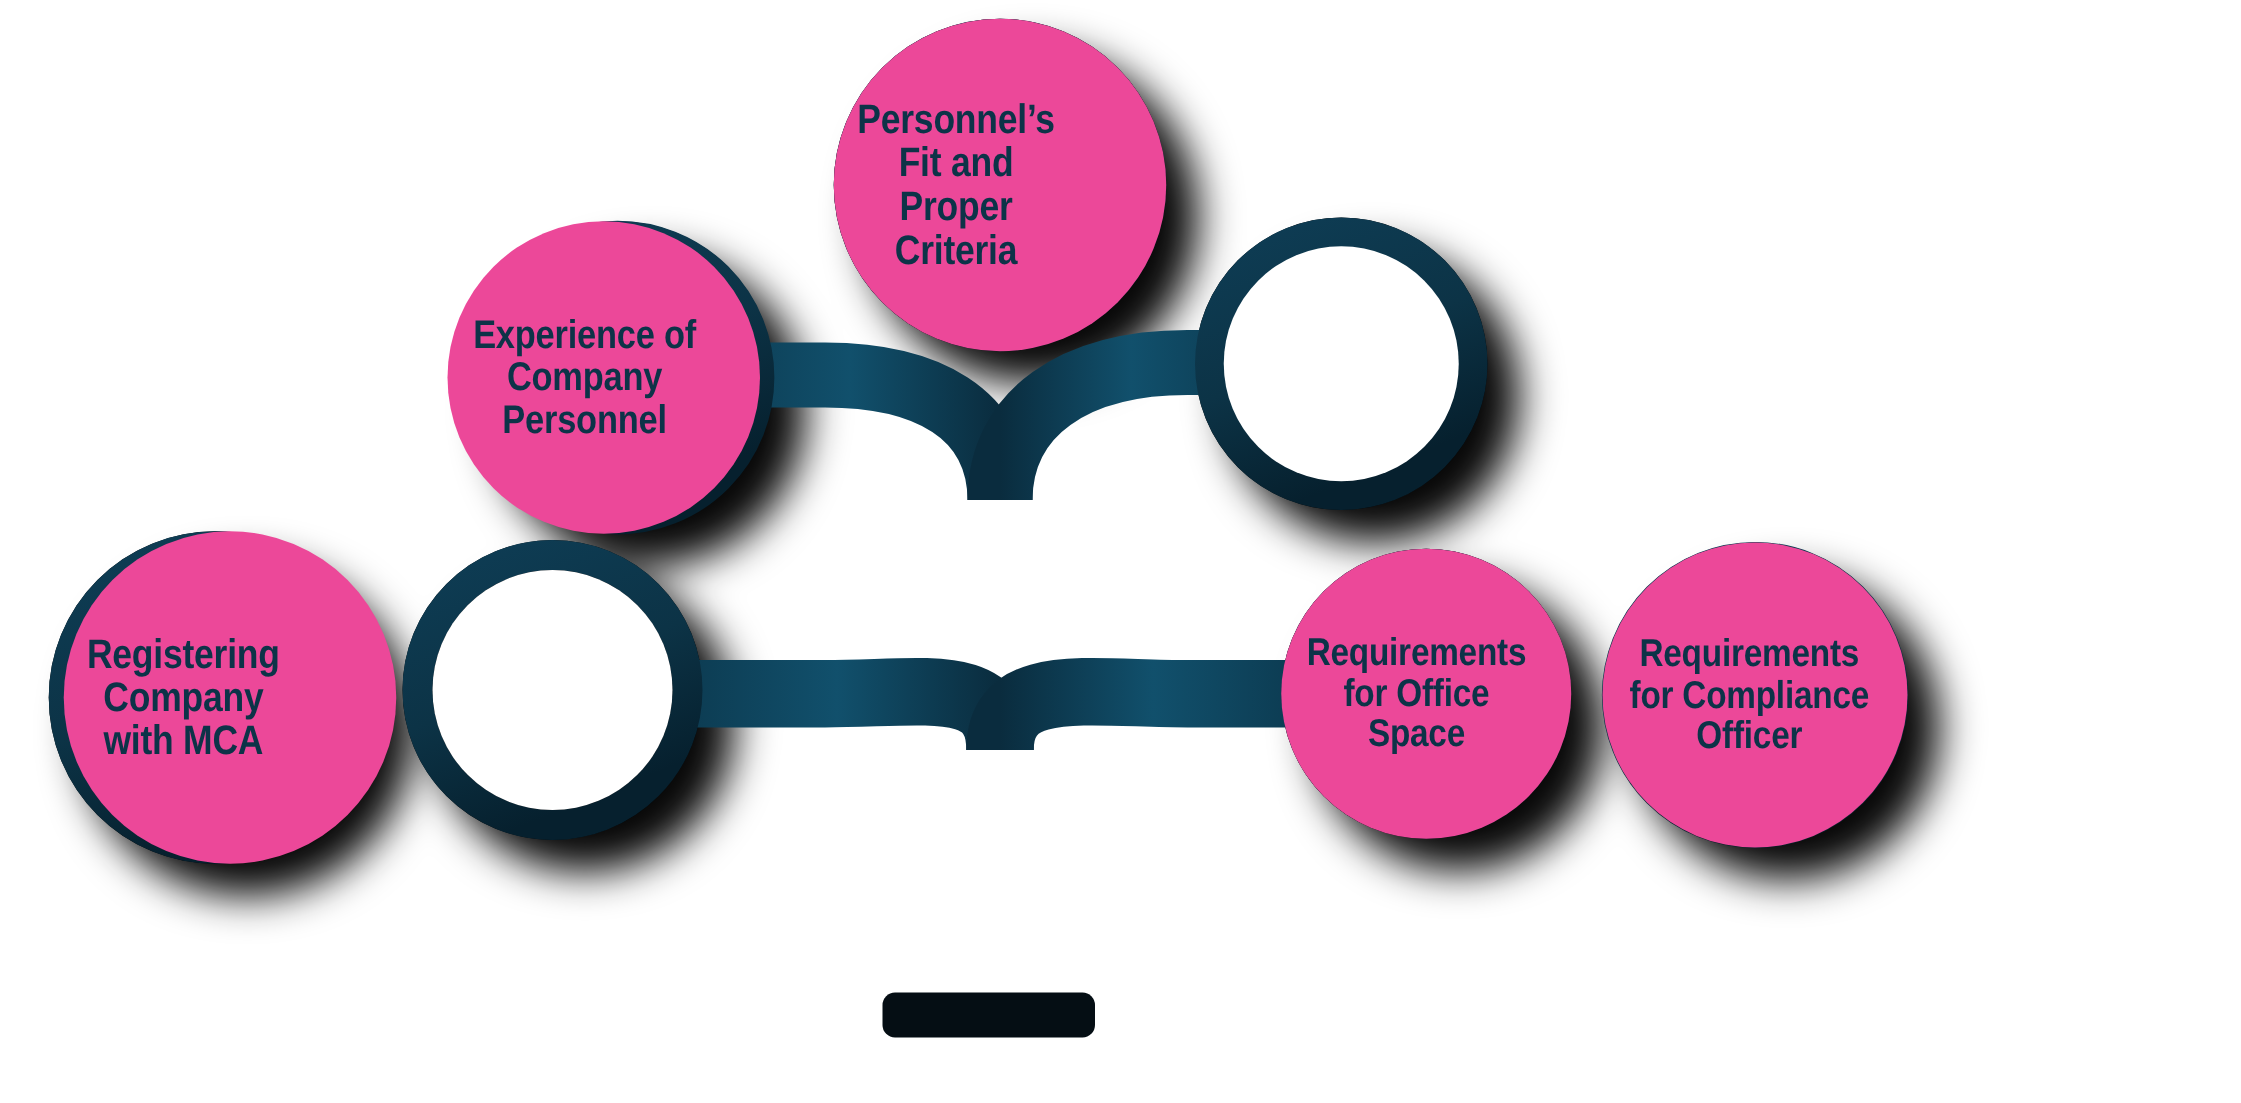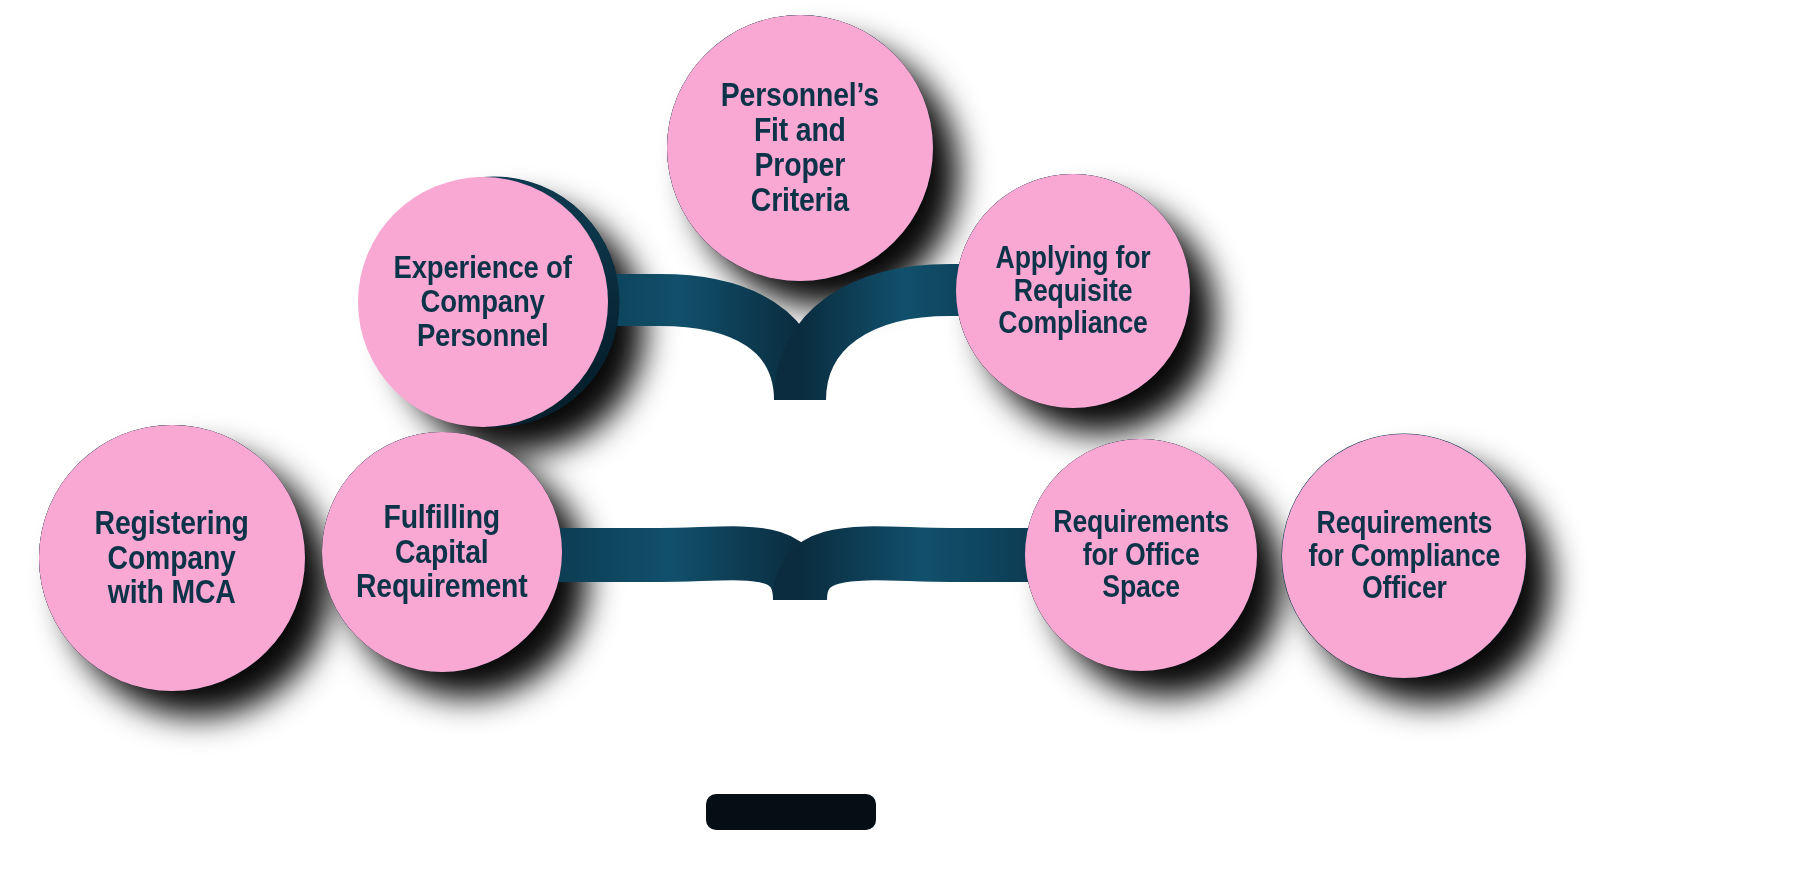--- a/index.html
+++ b/index.html
@@ -25,22 +25,21 @@
     top: 0;
     width: 1793px;
     height: 882px;
   }
   .node {
     position: absolute;
     border-radius: 50%;
     box-sizing: border-box;
     display: flex;
     align-items: center;
-    justify-content: center;
-    background: #f9a8d4;
+    background: #ec4899;
     z-index: 5;
   }
   .node-label {
     color: #0d3348;
     font-family: "Liberation Sans Narrow", "Liberation Sans", sans-serif;
     font-weight: bold;
     text-align: center;
     line-height: 1.06;
     letter-spacing: -0.2px;
     transform: scaleX(0.86);
@@ -126,50 +125,40 @@
       <circle cx="800" cy="148" r="108" fill="#ffffff"></circle>
       <circle cx="1073" cy="291" r="94" fill="#ffffff"></circle>
       <circle cx="494" cy="302" r="101" fill="#ffffff"></circle>
       <circle cx="172" cy="558" r="108" fill="#ffffff"></circle>
       <circle cx="442" cy="552" r="96" fill="#ffffff"></circle>
       <circle cx="1141" cy="555" r="93" fill="#ffffff"></circle>
       <circle cx="1404" cy="556" r="98" fill="#ffffff"></circle>
     </g>
   </svg>
 
-  <div class="node" style="left:39px; top:425px; width:266px; height:266px;">
+  <div class="node" style="left:51px; top:425px; width:266px; height:266px;">
     <div class="node-label" style="font-size:33px;">Registering
 Company
 with MCA</div>
   </div>
 
-  <div class="node" style="left:322px; top:432px; width:240px; height:240px;">
-    <div class="node-label" style="font-size:33px;">Fulfilling
-Capital
-Requirement</div>
-  </div>
 
   <div class="node" style="left:358px; top:177px; width:250px; height:250px;">
     <div class="node-label" style="font-size:32px;">Experience of
 Company
 Personnel</div>
   </div>
 
   <div class="node" style="left:667px; top:15px; width:266px; height:266px;">
     <div class="node-label" style="font-size:33px;">Personnel’s
 Fit and
 Proper
 Criteria</div>
   </div>
 
-  <div class="node" style="left:956px; top:174px; width:234px; height:234px;">
-    <div class="node-label" style="font-size:31px;">Applying for
-Requisite
-Compliance</div>
-  </div>
 
   <div class="node" style="left:1025px; top:439px; width:232px; height:232px;">
     <div class="node-label" style="font-size:31px;">Requirements
 for Office
 Space</div>
   </div>
 
   <div class="node" style="left:1282px; top:434px; width:244px; height:244px;">
     <div class="node-label" style="font-size:31px;">Requirements
 for Compliance

